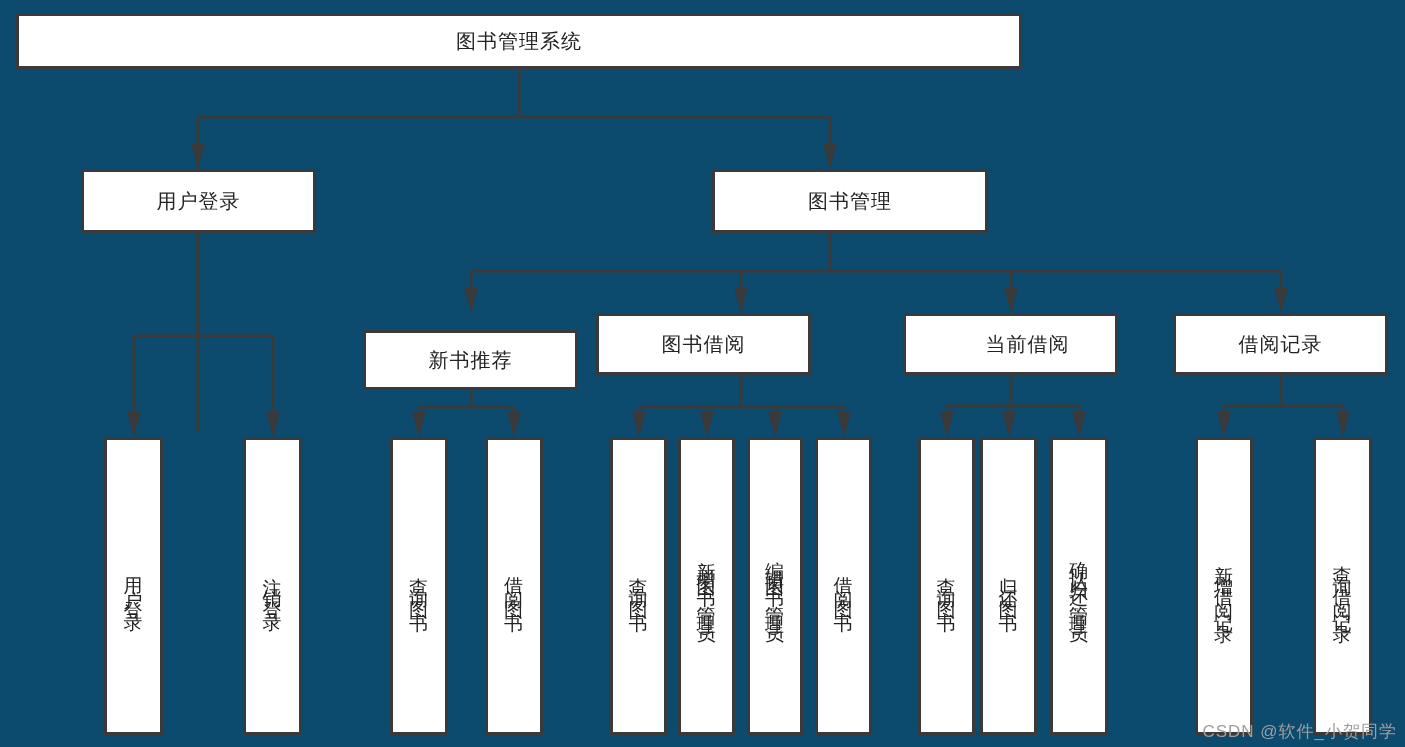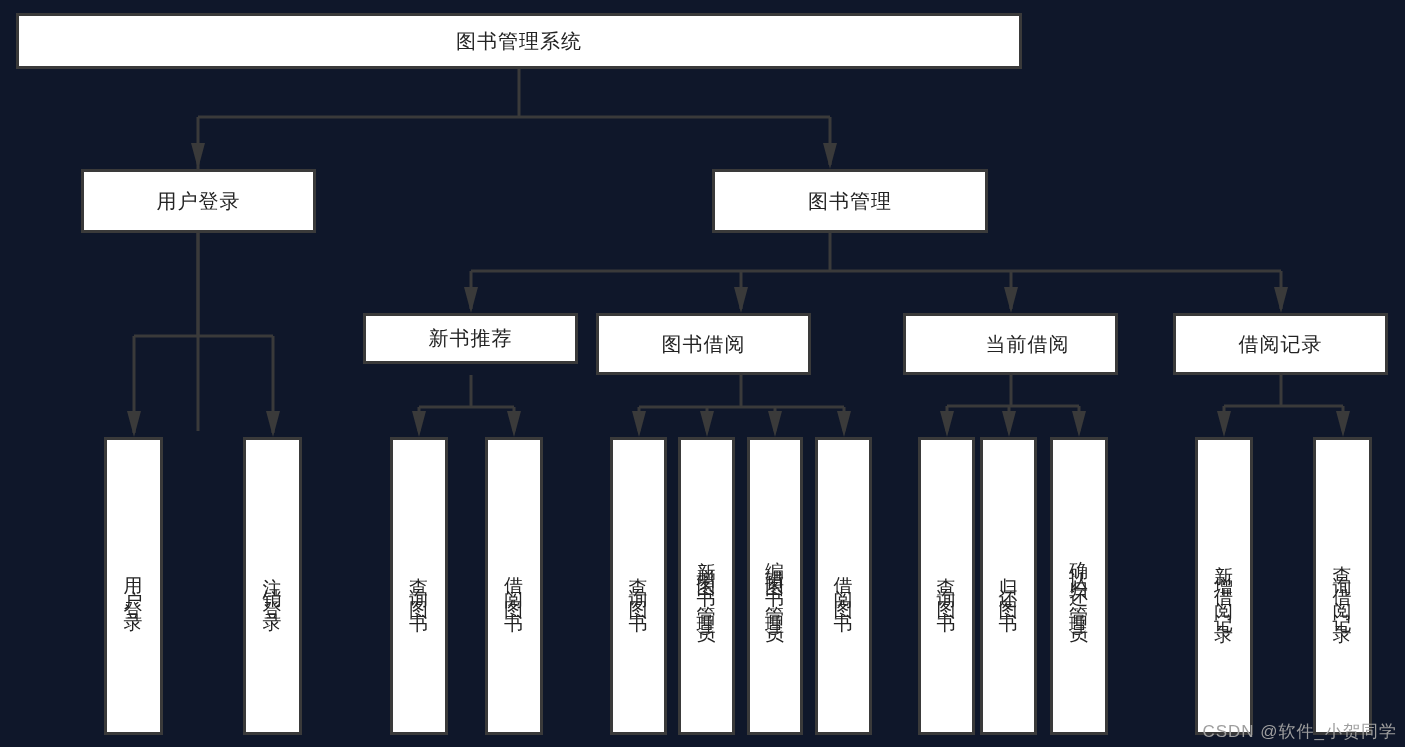--- a/index.html
+++ b/index.html
@@ -1,20 +1,20 @@
 <!DOCTYPE html>
 <html><head>
 <meta charset="utf-8">
 <style>
   html, body { margin: 0; padding: 0; background: #ffffff; }
   .stage {
     position: relative;
     width: 1405px;
     height: 747px;
-    background: #0f172a;
+    background: #0c4a6e;
     overflow: hidden;
     font-family: "Liberation Sans", sans-serif;
   }
   svg.connectors {
     position: absolute;
     left: 0; top: 0;
     width: 1405px; height: 747px;
     z-index: 1;
   }
   .box {
@@ -109,21 +109,21 @@
     <span>图书管理系统</span>
   </div>
 
   <div class="box" style="left:81px; top:169px; width:235px; height:64px;">
     <span>用户登录</span>
   </div>
   <div class="box" style="left:712px; top:169px; width:276px; height:64px;">
     <span>图书管理</span>
   </div>
 
-  <div class="box" style="left:363px; top:313px; width:215px; height:51px;">
+  <div class="box" style="left:363px; top:330px; width:215px; height:60px;">
     <span>新书推荐</span>
   </div>
   <div class="box" style="left:596px; top:313px; width:215px; height:62px;">
     <span>图书借阅</span>
   </div>
   <div class="box" style="left:903px; top:313px; width:215px; height:62px;padding-left:34px;">
     <span>当前借阅</span>
   </div>
   <div class="box" style="left:1173px; top:313px; width:215px; height:62px;">
     <span>借阅记录</span>

